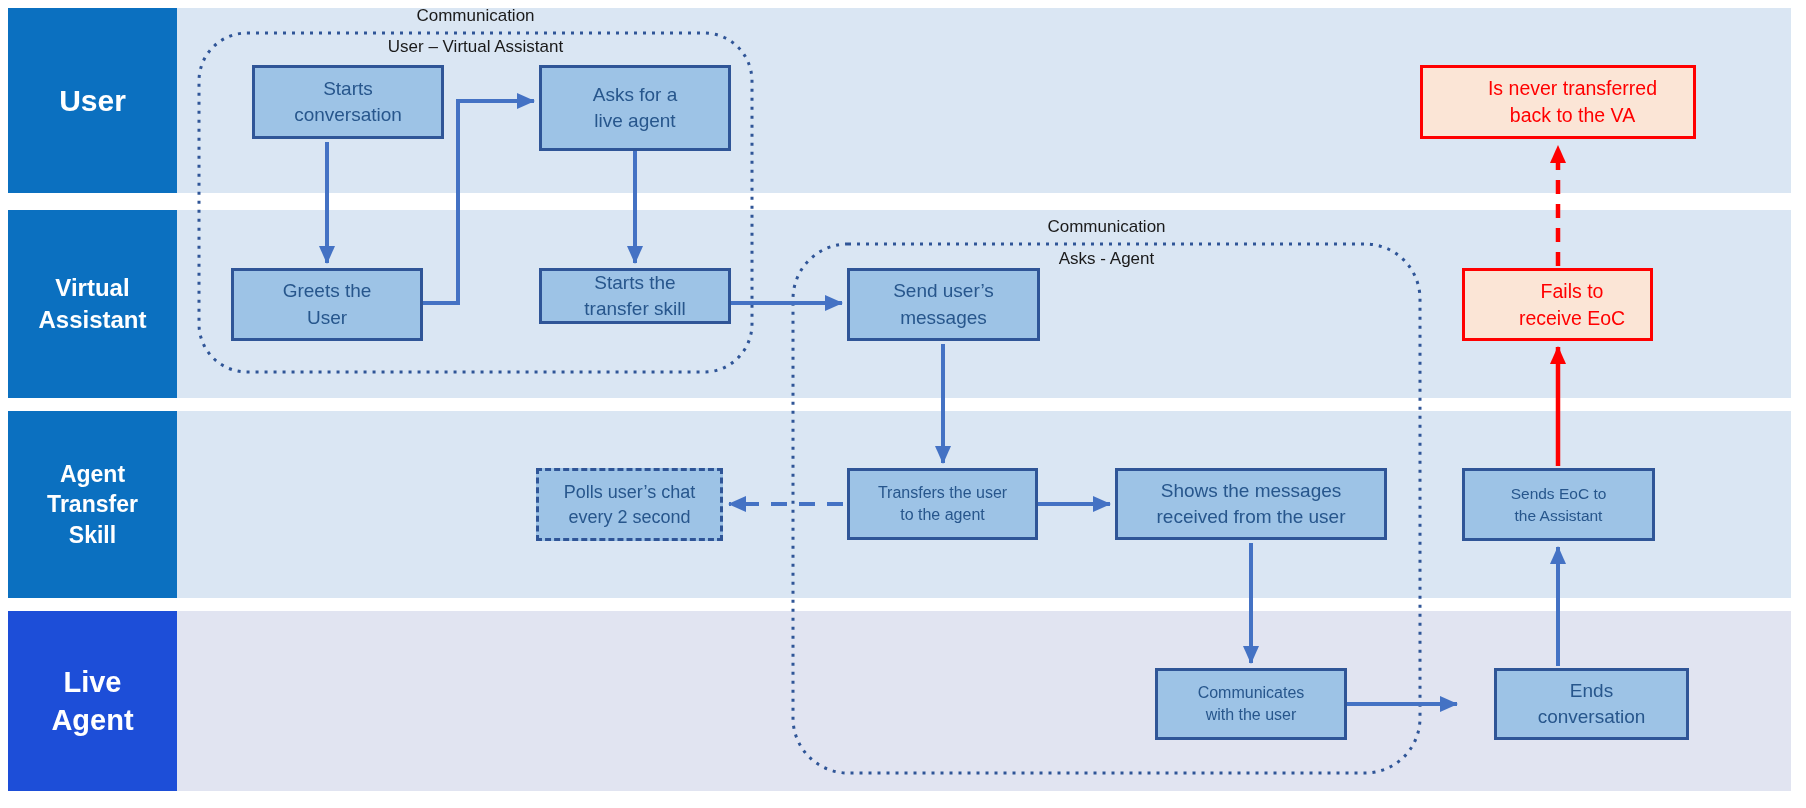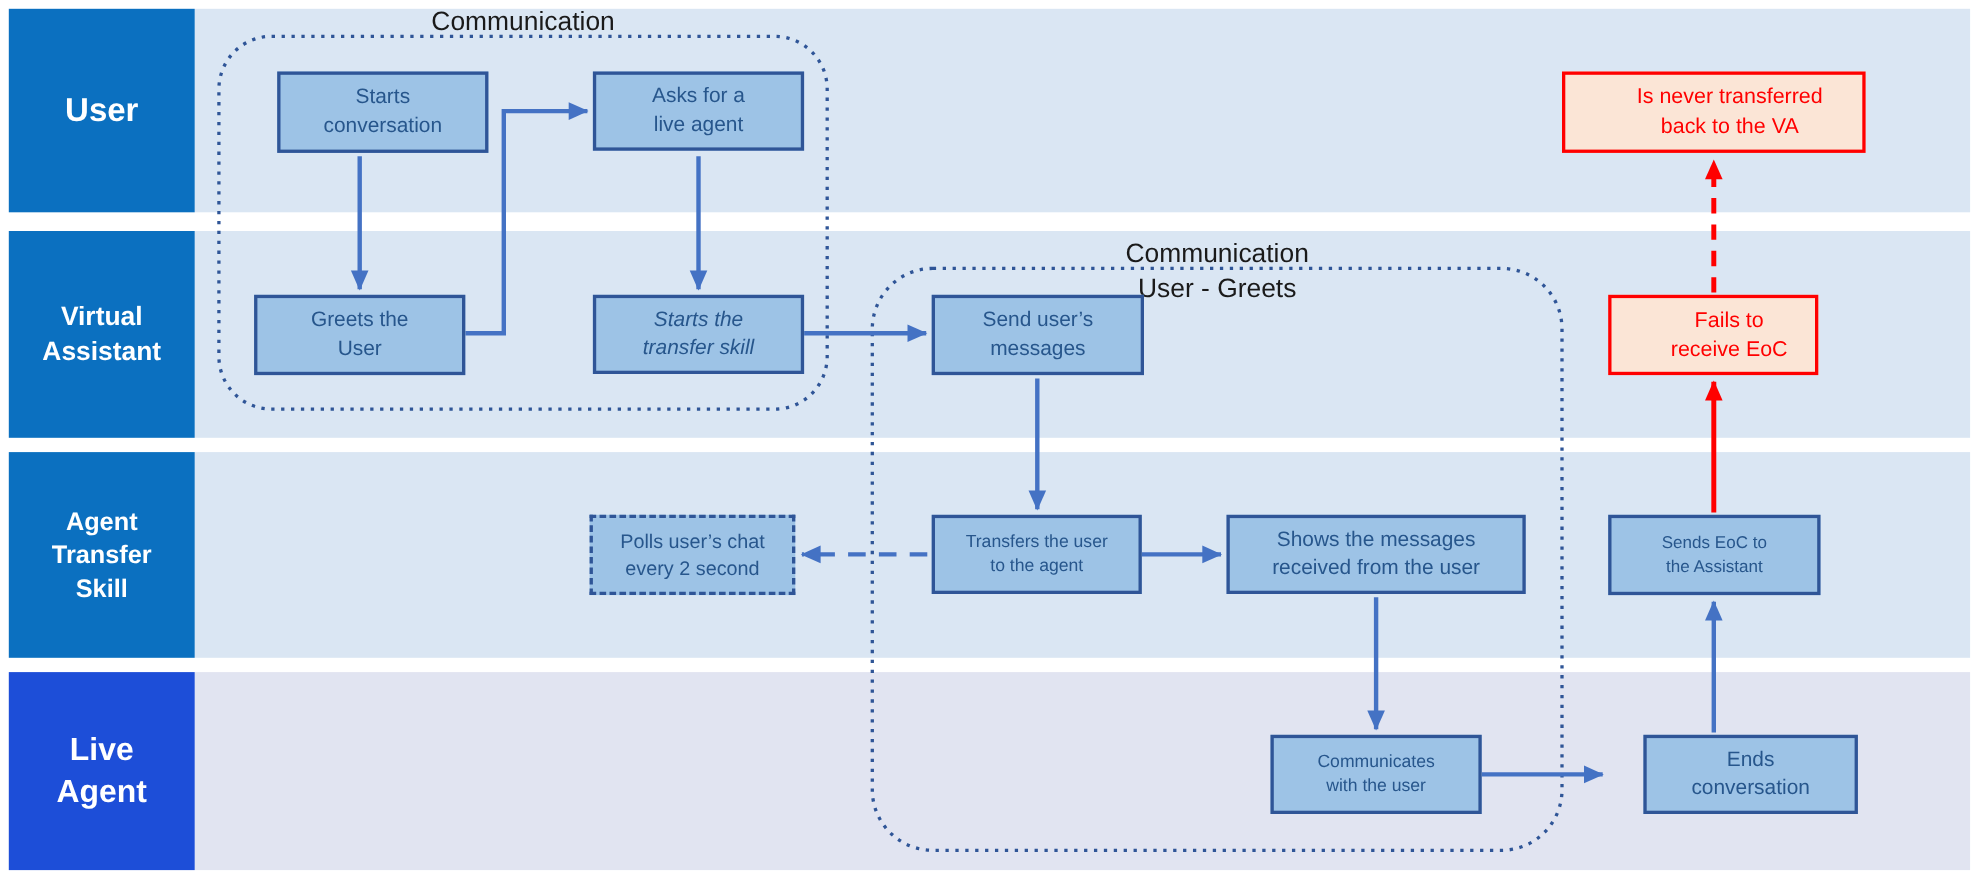--- a/index.html
+++ b/index.html
@@ -19,21 +19,21 @@
   .node{
     position:absolute;display:flex;align-items:center;justify-content:center;text-align:center;
     background:#9dc3e6;border:3px solid #2f5597;color:#27568c;
     font-size:19px;line-height:1.38;white-space:pre-line;box-sizing:border-box;z-index:3;
   }
   .node.sm{font-size:16px;}
   .node.xs{font-size:15.5px;}
   .node.dashed{border-style:dashed;font-size:18px;}
   .node.error{background:#fbe5d6;border:3px solid #ff0000;color:#ff0000;font-size:19.5px;padding-left:29px;}
   .group-label{
-    position:absolute;text-align:center;color:#1a1a1a;font-size:24px;line-height:1.2;
+    position:absolute;text-align:center;color:#1a1a1a;font-size:17px;line-height:1.2;
     white-space:pre-line;z-index:2;
   }
   svg.overlay{position:absolute;left:0;top:0;z-index:2;}
 </style>
 </head>
 <body>
 
 <div id="canvas">
 
   <div class="lane-body lane-blue" style="top:8px;height:185px;"></div>
@@ -73,33 +73,34 @@
     <path d="M1347 704 H1457" fill="none" stroke="#4472c4" stroke-width="4" marker-end="url(#ab)"></path>
     <path d="M1558 666 V547" fill="none" stroke="#4472c4" stroke-width="4" marker-end="url(#ab)"></path>
 
     <path d="M843 504 H729" fill="none" stroke="#4472c4" stroke-width="4" stroke-dasharray="16 12" marker-end="url(#ab)"></path>
 
     <path d="M1558 466 V347" fill="none" stroke="#ff0000" stroke-width="4.5" marker-end="url(#ar)"></path>
     <path d="M1558 266 V146" fill="none" stroke="#ff0000" stroke-width="4.5" stroke-dasharray="14 10" marker-end="url(#ar)"></path>
   </svg>
 
   <div class="group-label" style="left:199px;top:6px;width:553px;">Communication</div>
+  <div class="group-label" style="left:199px;top:37px;width:553px;">User – Virtual Assistant</div>
   <div class="group-label" style="left:793px;top:217px;width:627px;">Communication</div>
-  <div class="group-label" style="left:793px;top:249px;width:627px;">User - Greets</div>
+  <div class="group-label" style="left:793px;top:249px;width:627px;">Asks - Agent</div>
 
   <div class="node" style="left:231px;top:65px;width:192px;height:74px;margin-left:21px;">Starts
 conversation</div>
-  <div class="node" style="left:539px;top:65px;width:192px;height:72px;">Asks for a
+  <div class="node" style="left:539px;top:65px;width:192px;height:86px;">Asks for a
 live agent</div>
   <div class="node error" style="left:1420px;top:65px;width:276px;height:74px;">Is never transferred
 back to the VA</div>
 
   <div class="node" style="left:231px;top:268px;width:192px;height:73px;">Greets the
 User</div>
-  <div class="node" style="left:539px;top:268px;width:192px;height:72px;font-style:italic;">Starts the
+  <div class="node" style="left:539px;top:268px;width:192px;height:56px;">Starts the
 transfer skill</div>
   <div class="node" style="left:847px;top:268px;width:193px;height:73px;">Send user’s
 messages</div>
   <div class="node error" style="left:1462px;top:268px;width:191px;height:73px;">Fails to
 receive EoC</div>
 
   <div class="node dashed" style="left:536px;top:468px;width:187px;height:73px;">Polls user’s chat
 every 2 second</div>
   <div class="node sm" style="left:847px;top:468px;width:191px;height:72px;">Transfers the user
 to the agent</div>

